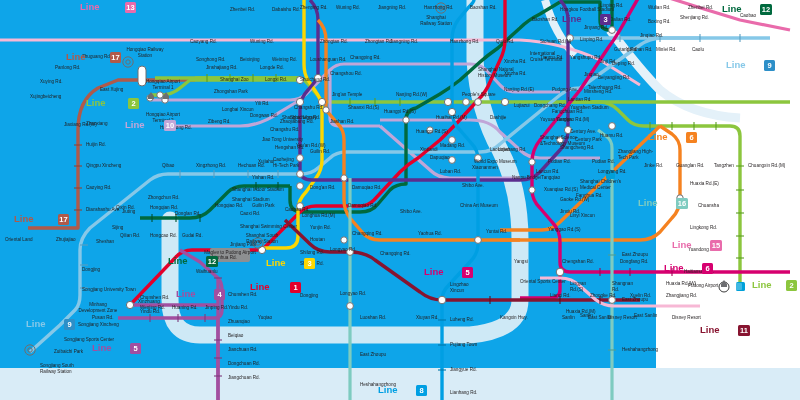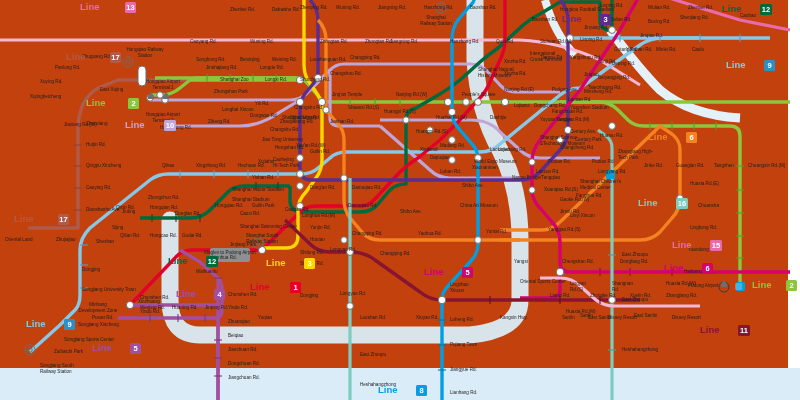--- a/index.html
+++ b/index.html
@@ -1,18 +1,18 @@
 <!DOCTYPE html>
 <html><head>
 <meta charset="utf-8">
 <style>
   html,body{margin:0;padding:0;background:#fff;}
   body{width:800px;height:400px;overflow:hidden;
        font-family:"Liberation Sans","DejaVu Sans",sans-serif;}
-  #map{position:relative;width:788px;height:400px;background:#c2410c;}
+  #map{position:relative;width:656px;height:400px;background:#0ea5e9;}
   svg{position:absolute;left:0;top:0;}
   .stxt{font-size:4.6px;fill:#231f20;font-family:"Liberation Sans",sans-serif;
         dominant-baseline:middle;}
   .lbl-line{font-size:9.5px;font-weight:bold;font-family:"Liberation Sans",sans-serif;}
   .lbl-num{font-size:7.5px;font-weight:bold;fill:#ffffff;
            font-family:"Liberation Sans",sans-serif;text-anchor:middle;dominant-baseline:middle;}
 </style>
 </head>
 <body>
 

